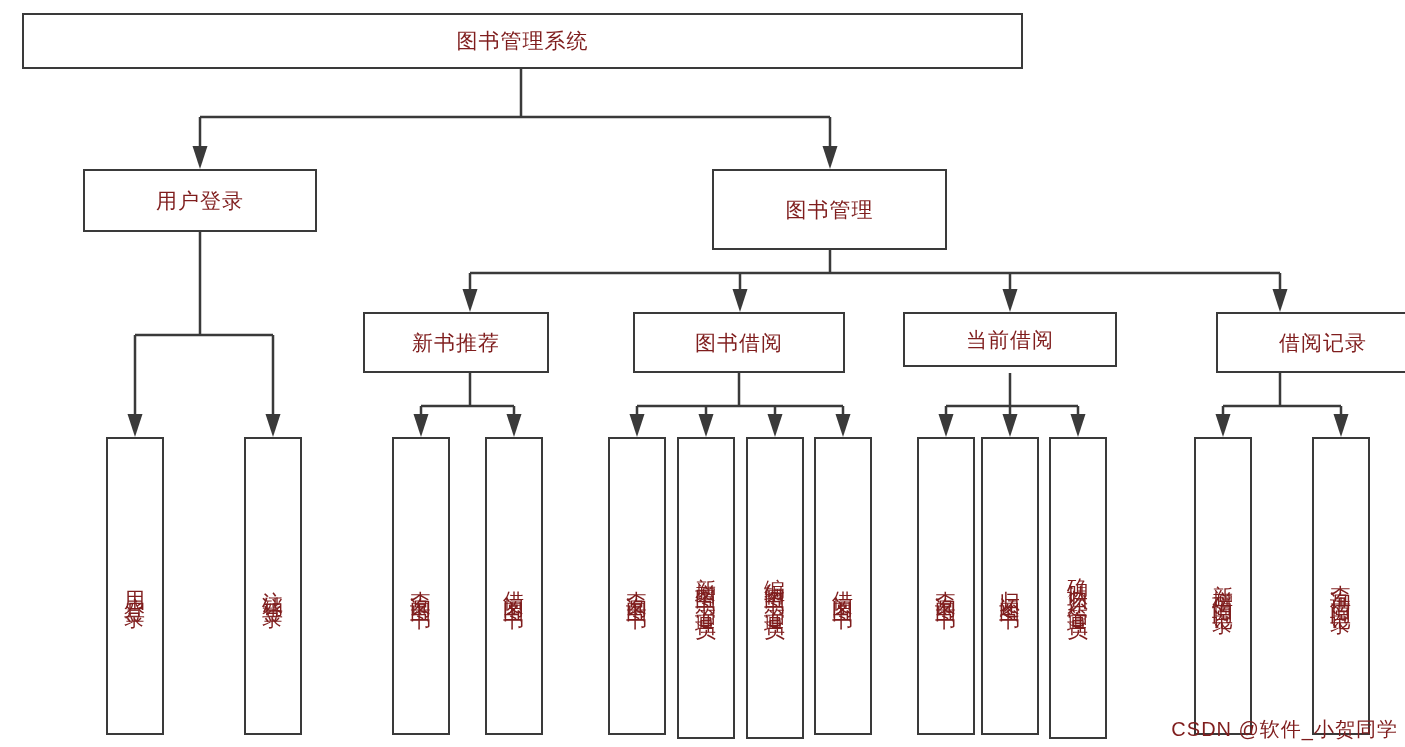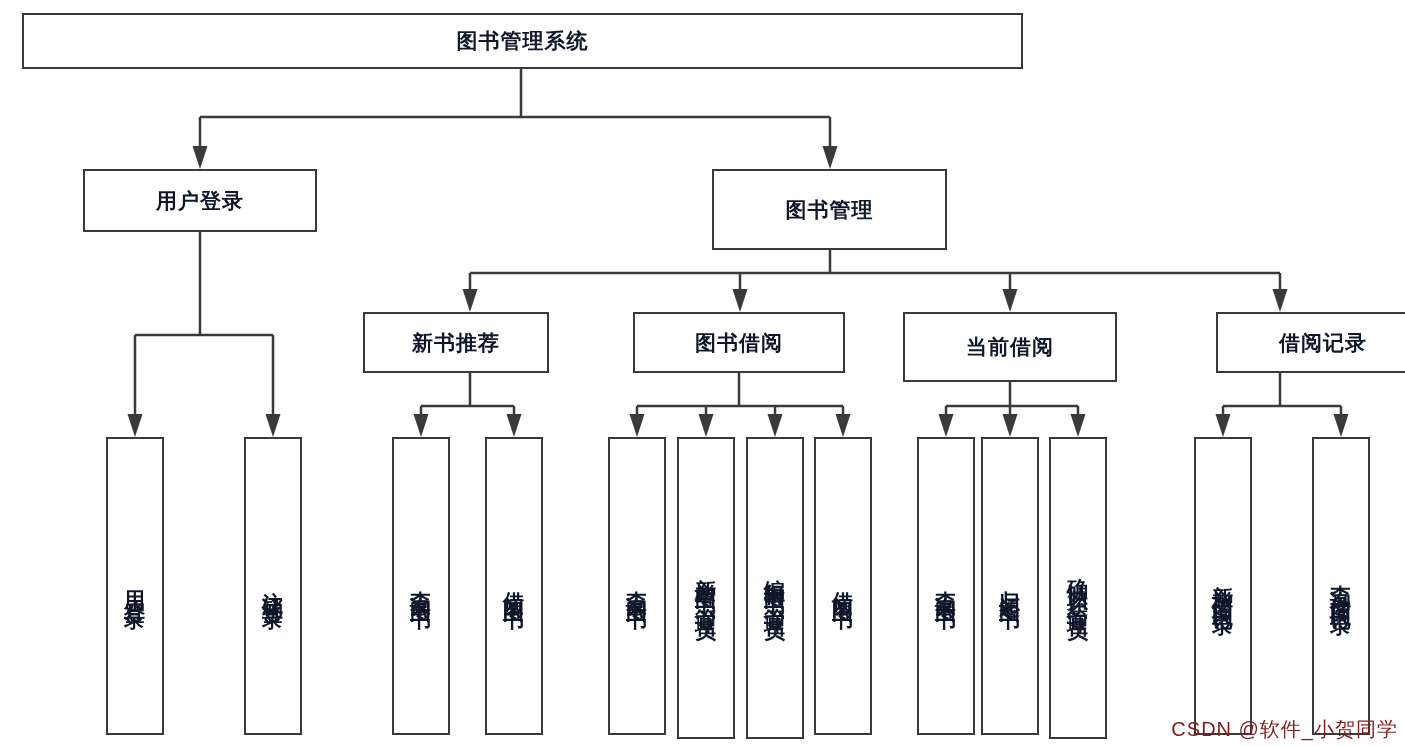--- a/index.html
+++ b/index.html
@@ -24,23 +24,22 @@
     z-index: 1;
   }
   .node {
     position: absolute;
     background: #ffffff;
     border: 2.5px solid #3a3a3a;
     box-sizing: border-box;
     display: flex;
     align-items: center;
     justify-content: center;
-    color: #0f172a;
+    color: #7f1d1d;
     z-index: 2;
-    font-weight: bold;
   }
   .hnode {
     font-size: 21px;
     letter-spacing: 1px;
   }
   .vnode {
     border-width: 2px;
   }
   .vnode .vtext {
     writing-mode: vertical-rl;
@@ -109,21 +108,21 @@
   <div class="node hnode" style="left:712px; top:169px; width:235px; height:81px;">
     <span>图书管理</span>
   </div>
 
   <div class="node hnode" style="left:363px; top:312px; width:186px; height:61px;">
     <span>新书推荐</span>
   </div>
   <div class="node hnode" style="left:633px; top:312px; width:212px; height:61px;text-align:center;">
     <span>图书借阅</span>
   </div>
-  <div class="node hnode" style="left:903px; top:312px; width:214px; height:70px;">
+  <div class="node hnode" style="left:903px; top:312px; width:214px; height:55px;">
     <span>当前借阅</span>
   </div>
   <div class="node hnode" style="left:1173px; top:312px; width:214px; height:61px;margin-left:43px;">
     <span>借阅记录</span>
   </div>
 
   <div class="node vnode" style="left:106px; top:437px; width:58px; height:298px;">
     <span class="vtext">用户登录</span>
   </div>
   <div class="node vnode" style="left:244px; top:437px; width:58px; height:298px;">

